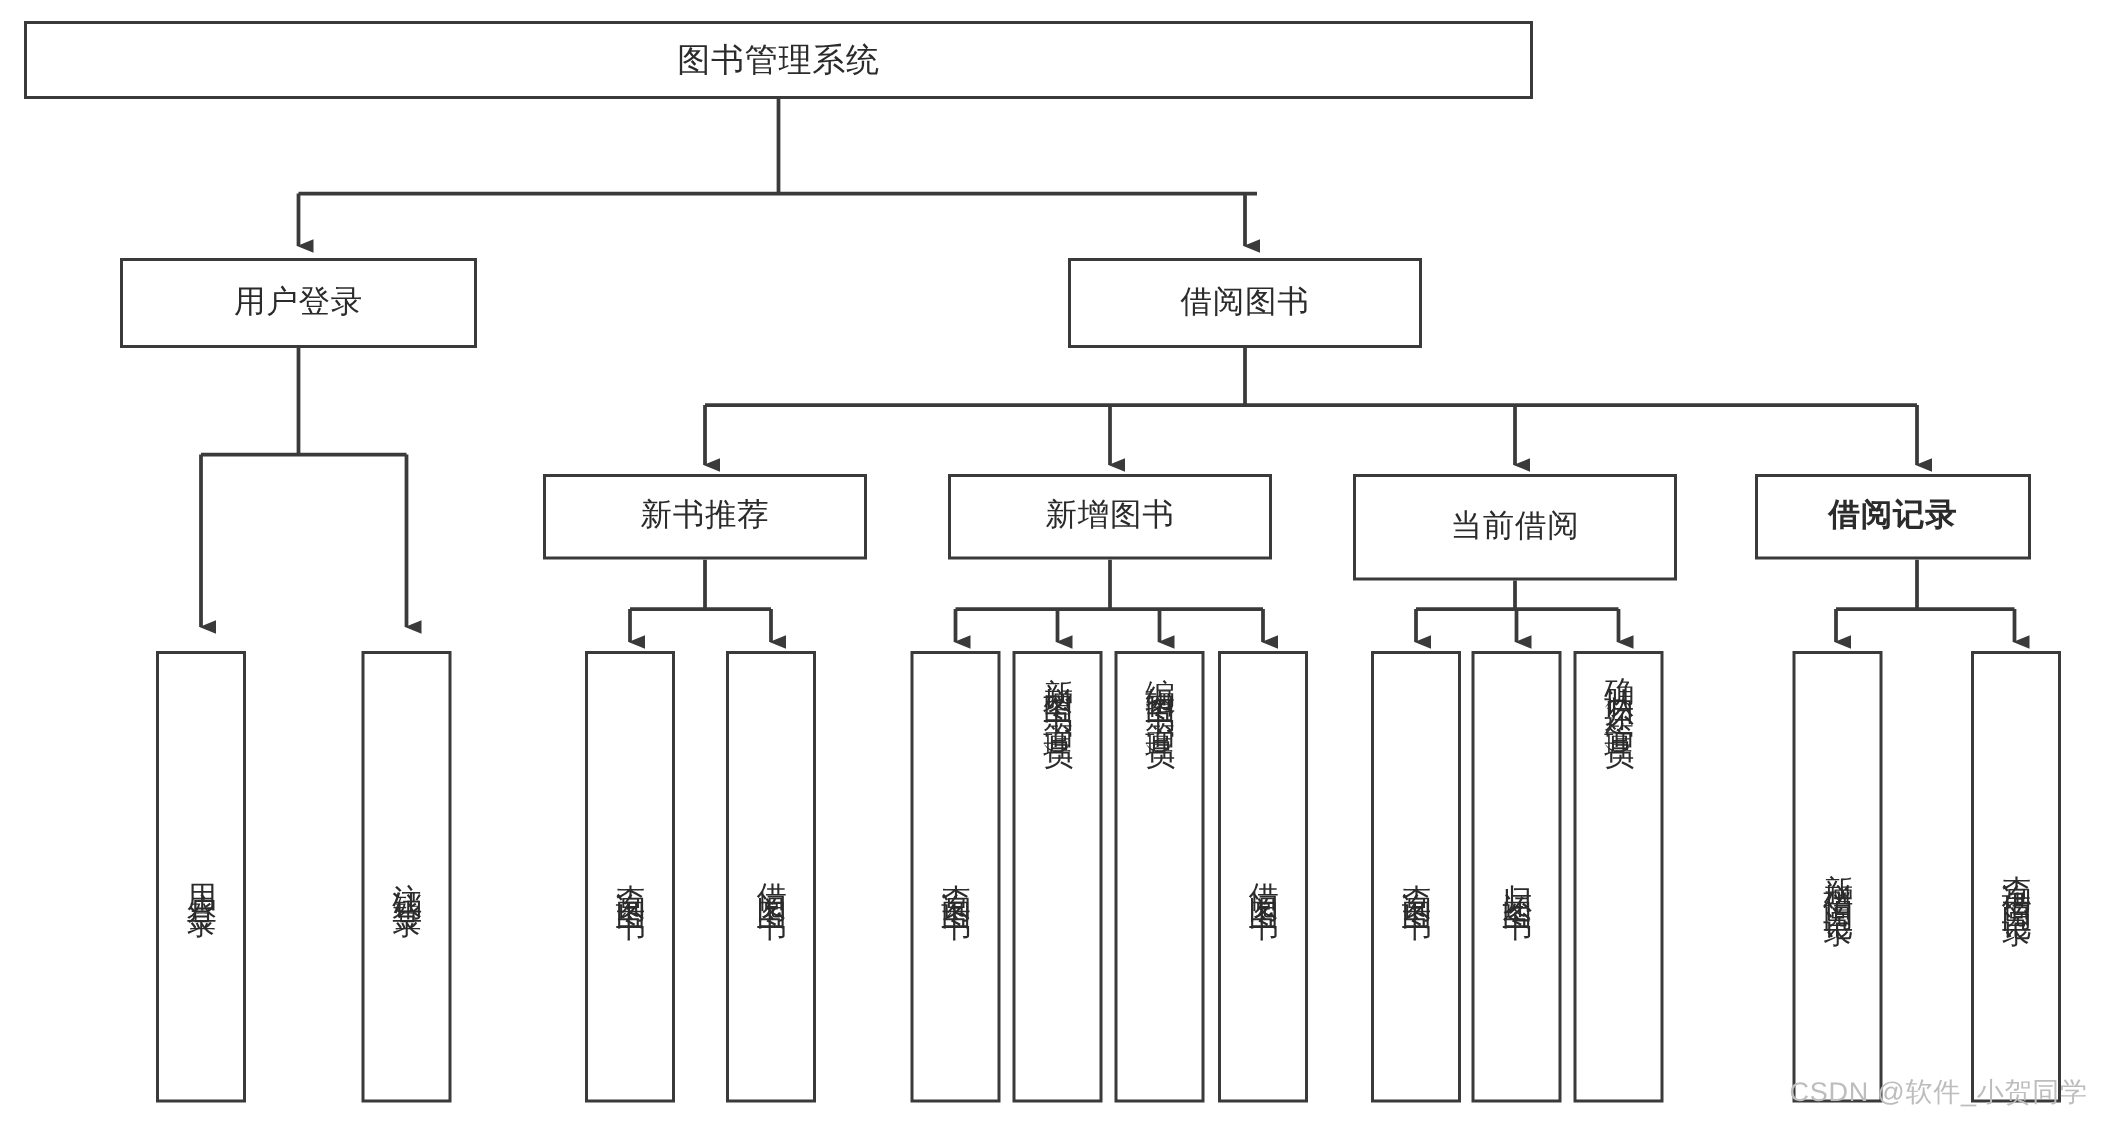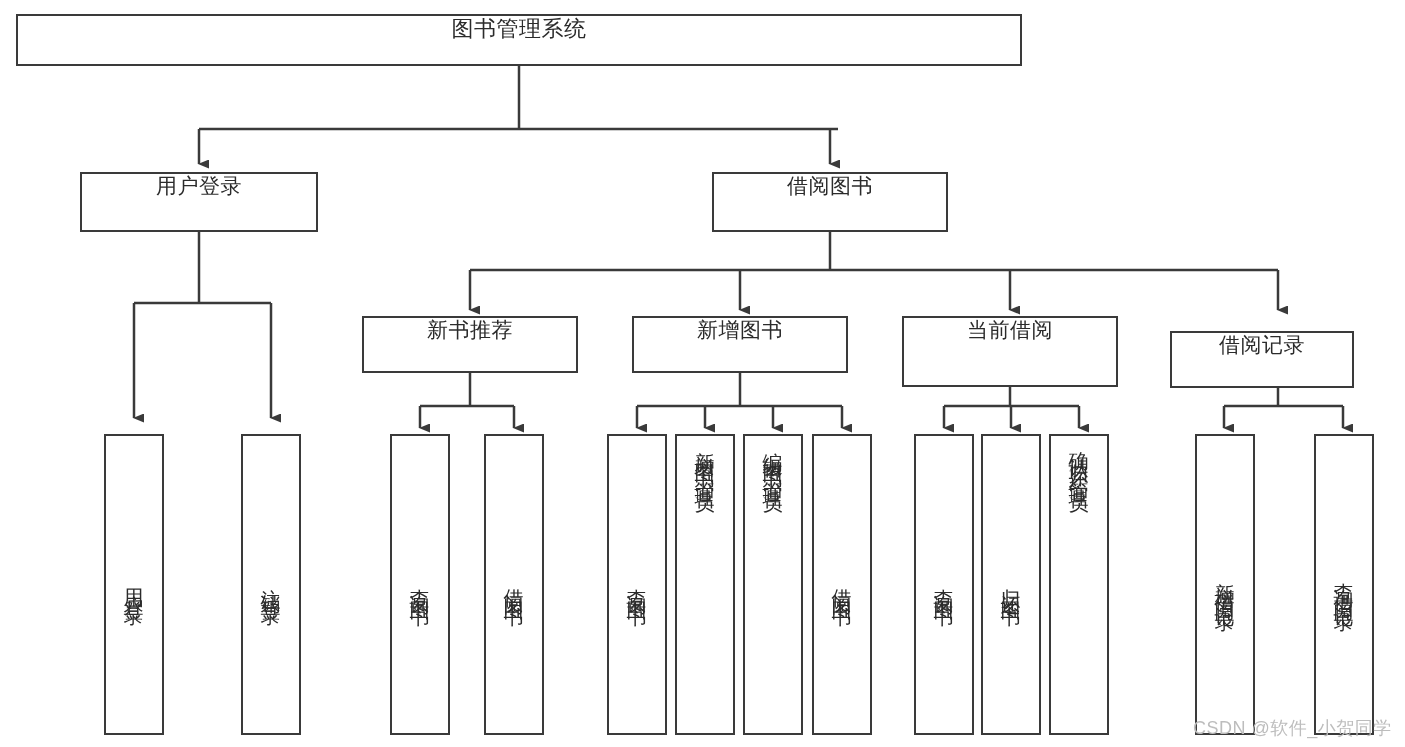--- a/index.html
+++ b/index.html
@@ -24,20 +24,21 @@
     width: 1405px;
     height: 747px;
     pointer-events: none;
   }
   .node {
     position: absolute;
     box-sizing: border-box;
     border: 2.5px solid #3a3a3a;
     background: #ffffff;
     display: flex;
+    align-items: center;
     justify-content: center;
     color: #2b2b2b;
   }
   .node .lbl {
     display: block;
     text-align: center;
     line-height: 1.18;
     white-space: nowrap;
   }
   
@@ -146,21 +147,21 @@
 
   <div class="node horiz" style="left:362px;top:316px;width:216px;height:57px;">
     <span class="lbl">新书推荐</span>
   </div>
   <div class="node horiz" style="left:632px;top:316px;width:216px;height:57px;">
     <span class="lbl">新增图书</span>
   </div>
   <div class="node horiz" style="left:902px;top:316px;width:216px;height:71px;">
     <span class="lbl">当前借阅</span>
   </div>
-  <div class="node horiz" style="left:1170px;top:331px;width:184px;height:57px;">
+  <div class="node horiz" style="left:1170px;top:316px;width:184px;height:57px;font-weight:bold;">
     <span class="lbl">借阅记录</span>
   </div>
 
   <div class="node vert mid" style="left:104px;top:434px;width:60px;height:301px;">
     <span class="lbl">用户登录</span>
   </div>
   <div class="node vert mid" style="left:241px;top:434px;width:60px;height:301px;">
     <span class="lbl">注销登录</span>
   </div>
 

